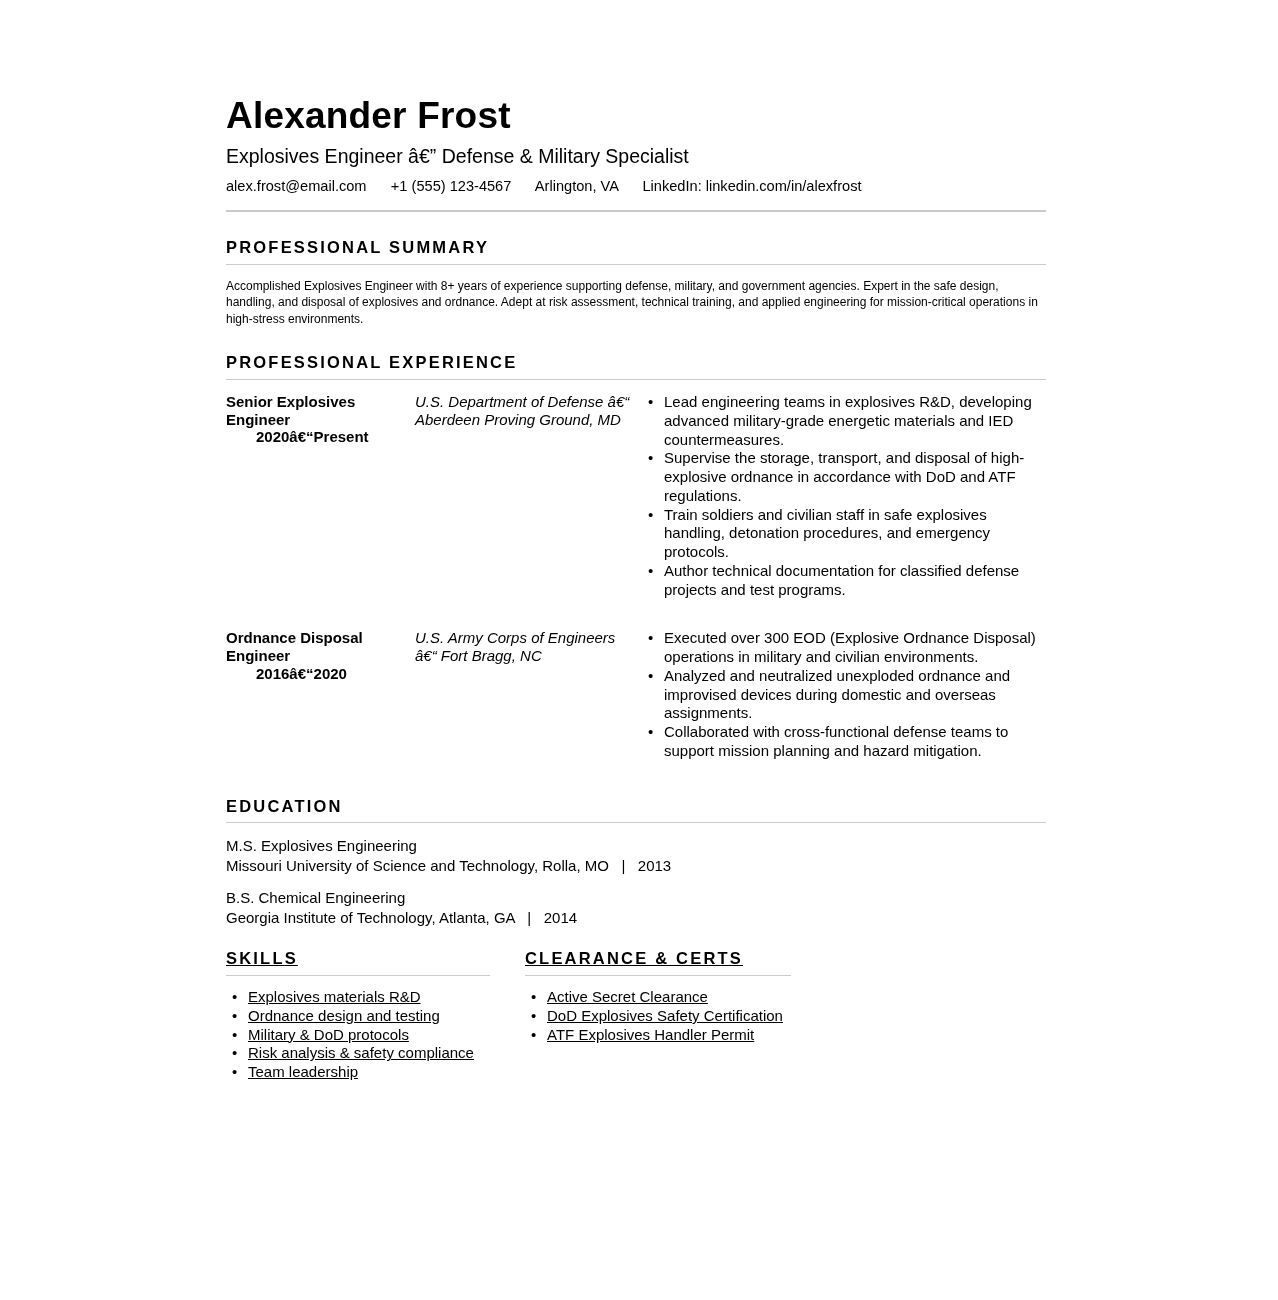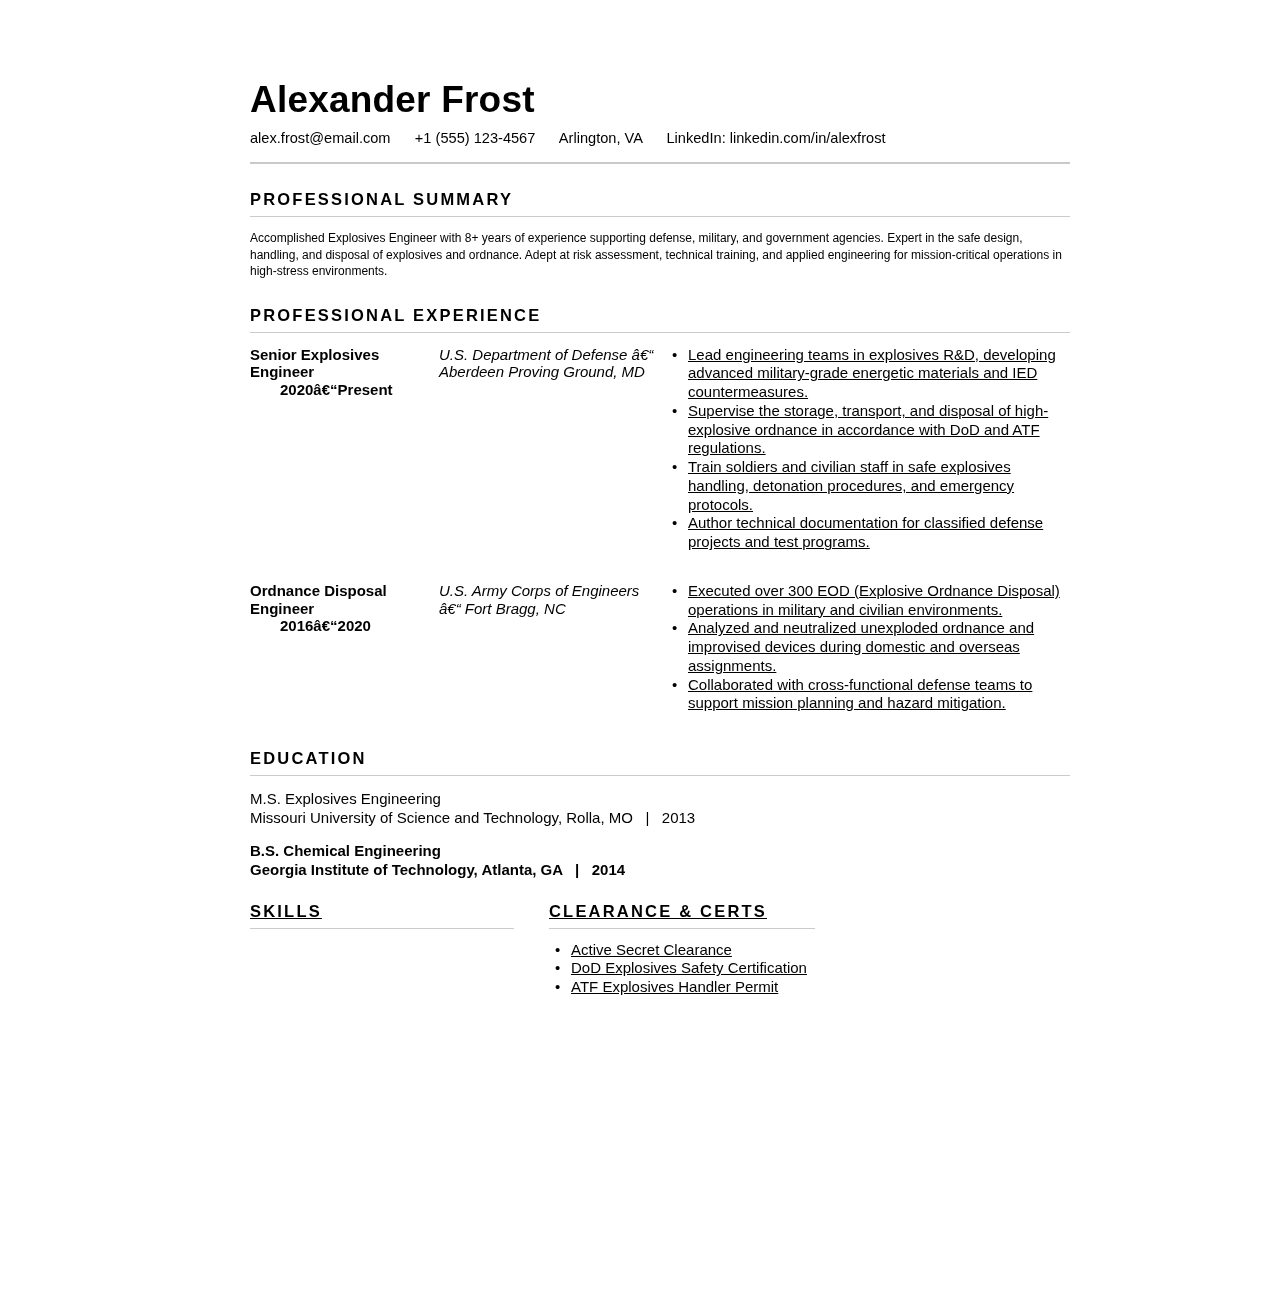--- a/index.html
+++ b/index.html
@@ -18,23 +18,22 @@
   .page {
     position: relative;
     width: 1278px;
     height: 1300px;
     overflow: hidden;
   }
 
   .content {
     position: absolute;
     left: 226px;
-    top: 79px;
+    top: 95px;
     width: 820px;
-    margin-left: 24px;
   }
 
   
   .name {
     font-size: 37px;
     font-weight: bold;
     letter-spacing: 0.2px;
     line-height: 1.12;
     margin: 0 0 9px 0;
   }
@@ -110,21 +109,20 @@
     padding-right: 10px;
   }
   .exp-col-bullets {
     flex: 1 1 auto;
     padding-left: 0;
   }
   ul.bullets {
     margin: 0;
     padding: 0 0 0 22px;
     list-style: none;
-    text-decoration: underline;
   }
   ul.bullets li {
     position: relative;
     font-size: 15px;
     line-height: 1.25;
     margin: 0 0 0 0;
     padding-left: 0;
   }
   ul.bullets li::before {
     content: "\2022";
@@ -134,21 +132,21 @@
     font-size: 15px;
     line-height: 1.25;
   }
 
   
   .edu-entry {
     font-size: 15px;
     line-height: 1.3;
     margin: 0 0 13px 0;
   }
-  .edu-entry:last-child { margin-bottom: 0; font-weight: bold; }
+  .edu-entry:last-child { margin-bottom: 0; }
   .edu-degree { display: block; }
   .edu-school { display: block; white-space: pre; }
 
   
   .two-col {
     display: flex;
     align-items: flex-start;
     text-decoration: underline;
   }
   .col-left {
@@ -185,20 +183,21 @@
   .spacer-22 { height: 22px; }
 </style>
 </head>
 <body>
 
 <div class="page">
   <div class="content">
 
     <div>
       <h1 class="name">Alexander Frost</h1>
+      <div class="subtitle">Explosives Engineer â€” Defense &amp; Military Specialist</div>
       <div class="contact">alex.frost@email.com      +1 (555) 123-4567      Arlington, VA      LinkedIn: linkedin.com/in/alexfrost</div>
       <hr class="header-rule">
     </div>
 
     <div class="section">
       <div class="section-title">PROFESSIONAL SUMMARY</div>
       <hr class="section-rule">
       <p class="summary-text">Accomplished Explosives Engineer with 8+ years of experience supporting defense, military, and government agencies. Expert in the safe design, handling, and disposal of explosives and ordnance. Adept at risk assessment, technical training, and applied engineering for mission-critical operations in high-stress environments.</p>
     </div>
 
@@ -257,20 +256,27 @@
         <span class="edu-school">Georgia Institute of Technology, Atlanta, GA   |   2014</span>
       </div>
     </div>
 
     <div class="spacer-22"></div>
 
     <div class="two-col">
       <div class="col-left">
         <div class="section-title">SKILLS</div>
         <hr class="section-rule">
+        <ul class="plain-bullets">
+          <li>Explosives materials R&amp;D</li>
+          <li>Ordnance design and testing</li>
+          <li>Military &amp; DoD protocols</li>
+          <li>Risk analysis &amp; safety compliance</li>
+          <li>Team leadership</li>
+        </ul>
       </div>
 
       <div class="col-right">
         <div class="section-title">CLEARANCE &amp; CERTS</div>
         <hr class="section-rule">
         <ul class="plain-bullets">
           <li>Active Secret Clearance</li>
           <li>DoD Explosives Safety Certification</li>
           <li>ATF Explosives Handler Permit</li>
         </ul>

